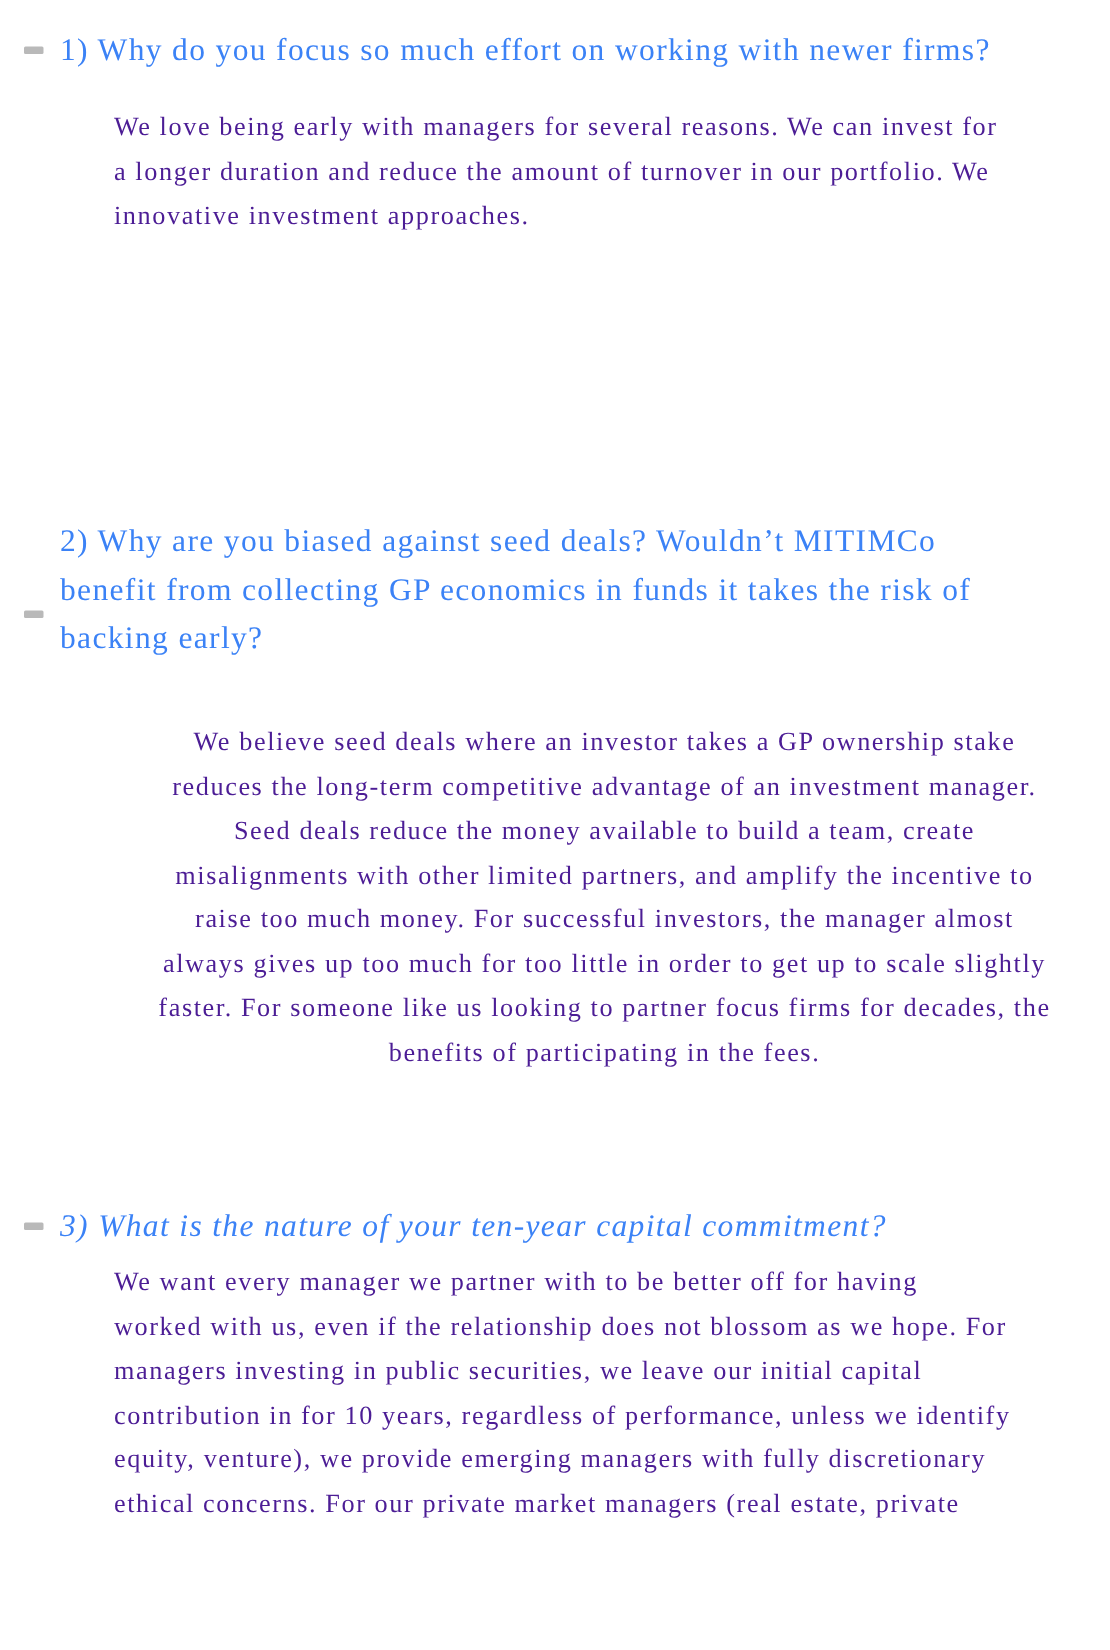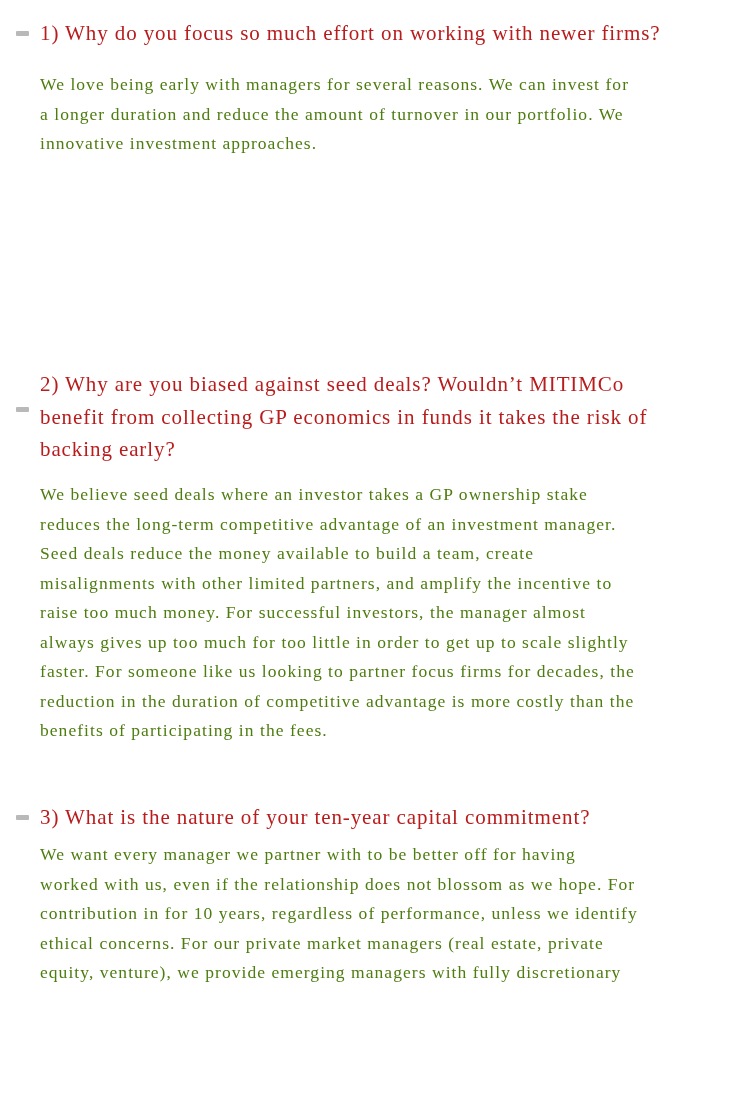--- a/index.html
+++ b/index.html
@@ -9,26 +9,26 @@
     color: #2b2b2b;
   }
   .faq-item { position: absolute; left: 0; width: 740px; }
   .toggle {
     position: absolute; left: 16px; width: 13px; height: 5px;
     background: #b9b9b9; border-radius: 1px; cursor: pointer;
   }
   .question { position: absolute; left: 40px; width: 690px; }
   .q-line {
     display: block; font-size: 21px; line-height: 32.5px; letter-spacing: 0.9px;
-    color: #b91c1c; white-space: nowrap; cursor: pointer;
+    color: #3b82f6; white-space: nowrap; cursor: pointer;
   }
   .answer { position: absolute; left: 40px; width: 690px; }
   .a-line {
     display: block; font-size: 17.5px; line-height: 29.5px; letter-spacing: 1.05px;
-    color: #4d7c0f; white-space: nowrap;
+    color: #4c1d95; white-space: nowrap; margin-left: 36px;
   }
   .para-gap { display: block; height: 29.5px; }
 </style>
 </head>
 <body>
 
 <div class="faq-item" style="top:0;">
   <span class="toggle" style="top:31px;"></span>
   <div class="question" style="top:17px;">
     <span class="q-line">1) Why do you focus so much effort on working with newer firms?</span>
@@ -36,43 +36,43 @@
   <div class="answer" style="top:70px;">
     <span class="a-line">We love being early with managers for several reasons. We can invest for</span>
     <span class="a-line">a longer duration and reduce the amount of turnover in our portfolio. We</span>
     <span class="a-line">innovative investment approaches.</span>
     <span class="para-gap"></span>
   </div>
 </div>
 
 <div class="faq-item" style="top:0;">
   <span class="toggle" style="top:407px;"></span>
-  <div class="question" style="top:368px;">
+  <div class="question" style="top:344px;">
     <span class="q-line">2) Why are you biased against seed deals? Wouldn’t MITIMCo</span>
     <span class="q-line">benefit from collecting GP economics in funds it takes the risk of</span>
     <span class="q-line">backing early?</span>
   </div>
-  <div class="answer" style="top:480px;">
+  <div class="answer" style="top:480px;text-align:center;">
     <span class="a-line">We believe seed deals where an investor takes a GP ownership stake</span>
     <span class="a-line">reduces the long-term competitive advantage of an investment manager.</span>
     <span class="a-line">Seed deals reduce the money available to build a team, create</span>
     <span class="a-line">misalignments with other limited partners, and amplify the incentive to</span>
     <span class="a-line">raise too much money. For successful investors, the manager almost</span>
     <span class="a-line">always gives up too much for too little in order to get up to scale slightly</span>
     <span class="a-line">faster. For someone like us looking to partner focus firms for decades, the</span>
-    <span class="a-line">reduction in the duration of competitive advantage is more costly than the</span>
     <span class="a-line">benefits of participating in the fees.</span>
   </div>
 </div>
 
 <div class="faq-item" style="top:0;">
   <span class="toggle" style="top:815px;"></span>
-  <div class="question" style="top:801px;">
+  <div class="question" style="top:801px;font-style:italic;">
     <span class="q-line">3) What is the nature of your ten-year capital commitment?</span>
   </div>
   <div class="answer" style="top:840px;">
     <span class="a-line">We want every manager we partner with to be better off for having</span>
     <span class="a-line">worked with us, even if the relationship does not blossom as we hope. For</span>
+    <span class="a-line">managers investing in public securities, we leave our initial capital</span>
     <span class="a-line">contribution in for 10 years, regardless of performance, unless we identify</span>
+    <span class="a-line">equity, venture), we provide emerging managers with fully discretionary</span>
     <span class="a-line">ethical concerns. For our private market managers (real estate, private</span>
-    <span class="a-line">equity, venture), we provide emerging managers with fully discretionary</span>
   </div>
 </div>
 
 </body></html>

